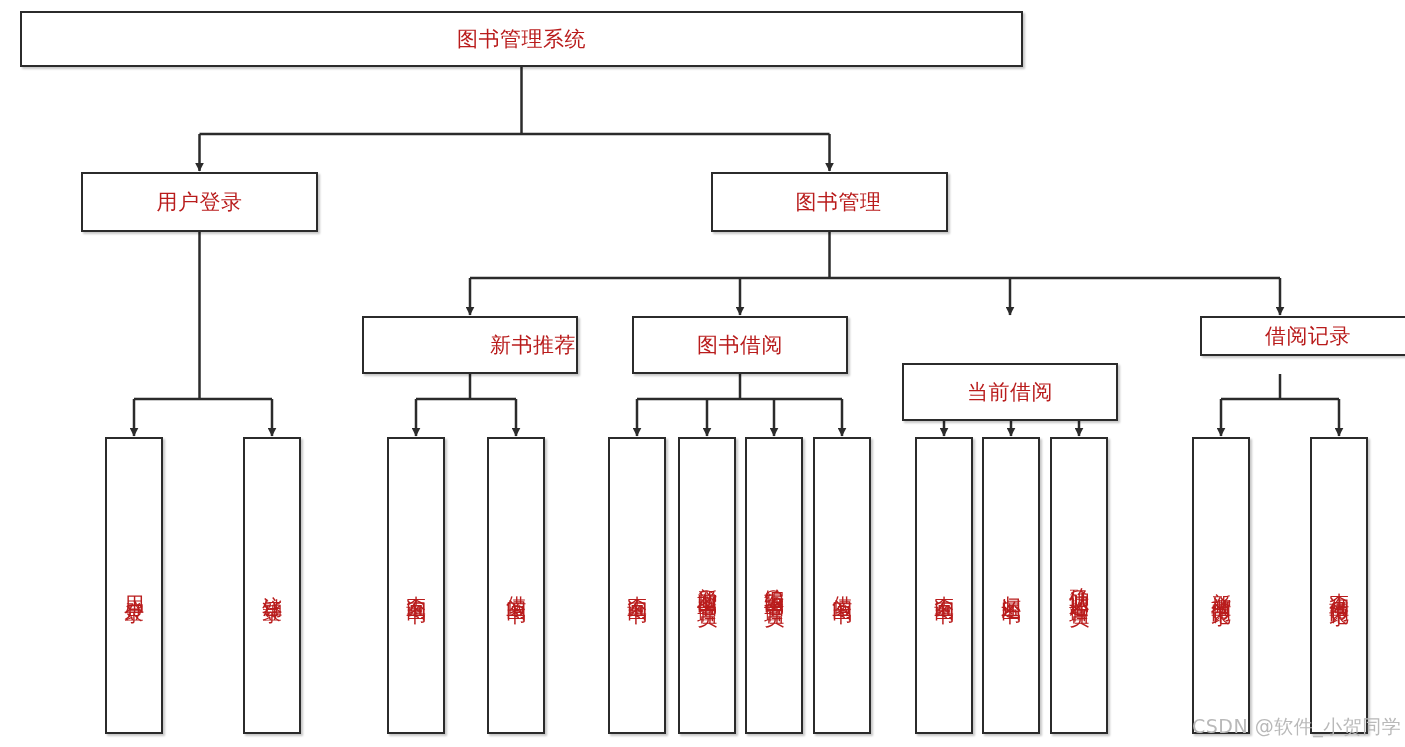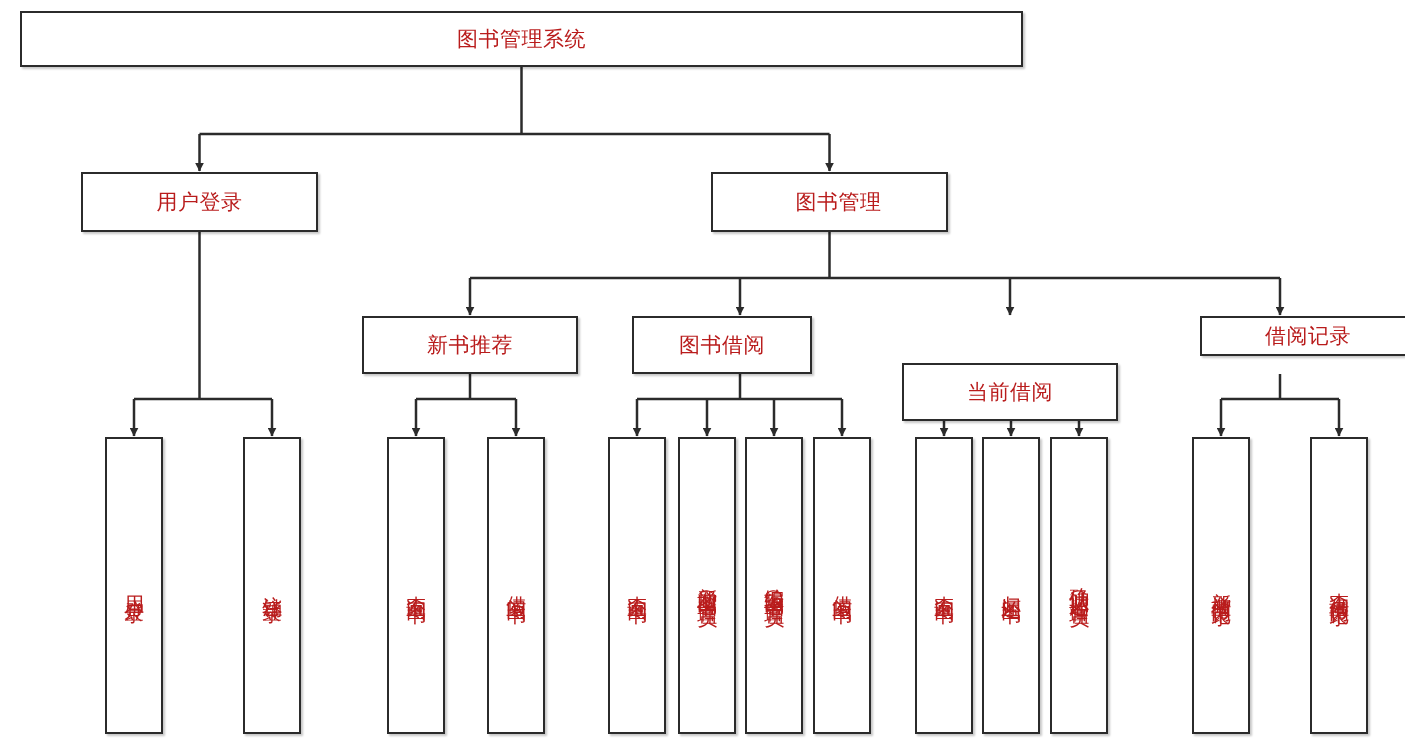--- a/index.html
+++ b/index.html
@@ -110,24 +110,24 @@
   <div id="node-layer">
       <div class="node" style="left: 20px; top: 11px; width: 1003px; height: 56px;">
         <span class="node-label">图书管理系统</span>
       </div>
       <div class="node" style="left: 81px; top: 172px; width: 237px; height: 60px;">
         <span class="node-label">用户登录</span>
       </div>
       <div class="node" style="left: 711px; top: 172px; width: 237px; height: 60px; padding-left: 18px;">
         <span class="node-label">图书管理</span>
       </div>
-      <div class="node" style="left: 362px; top: 316px; width: 216px; height: 58px;">
+      <div class="node" style="left: 362px; top: 316px; width: 216px; height: 58px; justify-content: flex-end;">
         <span class="node-label">新书推荐</span>
       </div>
-      <div class="node" style="left: 632px; top: 316px; width: 180px; height: 58px;">
+      <div class="node" style="left: 632px; top: 316px; width: 216px; height: 58px;">
         <span class="node-label">图书借阅</span>
       </div>
       <div class="node" style="left: 902px; top: 316px; width: 216px; height: 58px; margin-top: 47px;">
         <span class="node-label">当前借阅</span>
       </div>
       <div class="node" style="left: 1172px; top: 316px; width: 216px; height: 40px; margin-left: 28px;">
         <span class="node-label">借阅记录</span>
       </div>
       <div class="node vertical" style="left: 105px; top: 437px; width: 58px; height: 297px;">
         <span class="node-label">用户登录</span>
@@ -162,13 +162,14 @@
       <div class="node vertical" style="left: 1050px; top: 437px; width: 58px; height: 297px;">
         <span class="node-label">确认归还（管理员）</span>
       </div>
       <div class="node vertical" style="left: 1192px; top: 437px; width: 58px; height: 297px;">
         <span class="node-label">新增借阅记录</span>
       </div>
       <div class="node vertical" style="left: 1310px; top: 437px; width: 58px; height: 297px;">
         <span class="node-label">查询借阅记录</span>
       </div>
     </div>
+  <div class="watermark" style="left: 1192px; top: 714px; color: rgb(185, 185, 185);">CSDN @软件_小贺同学</div>
 </div>
 
 </body></html>

